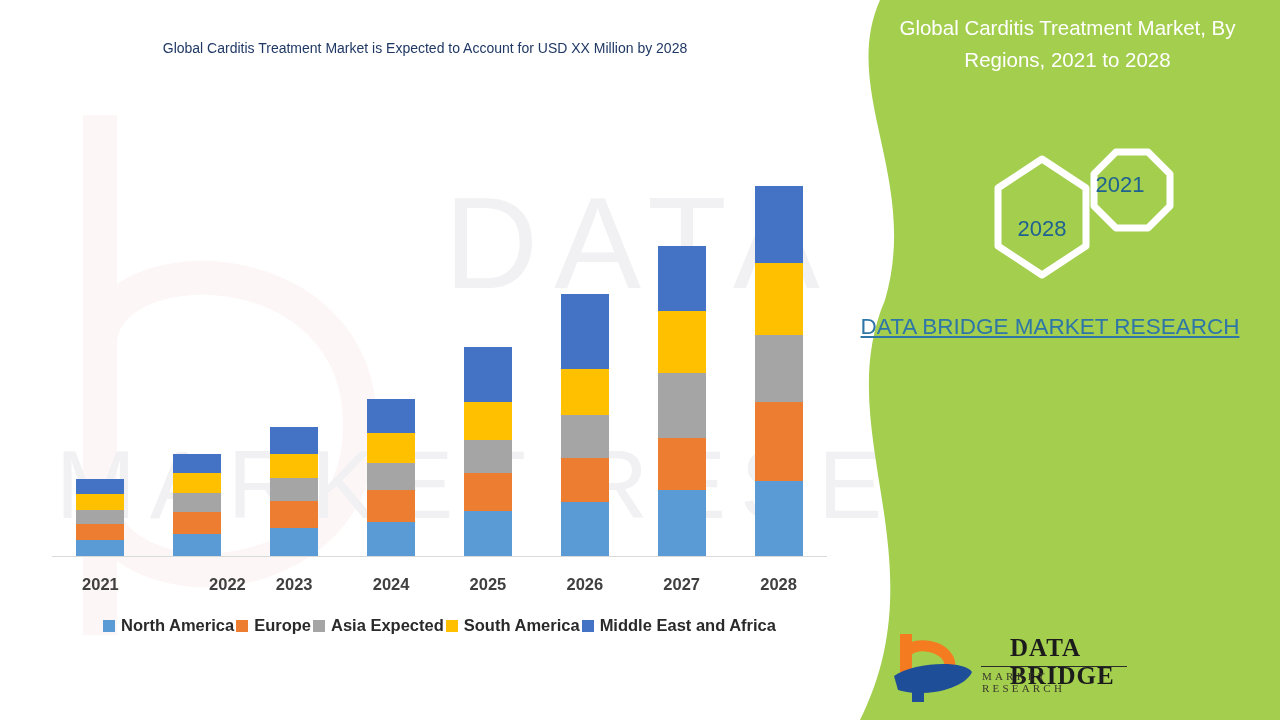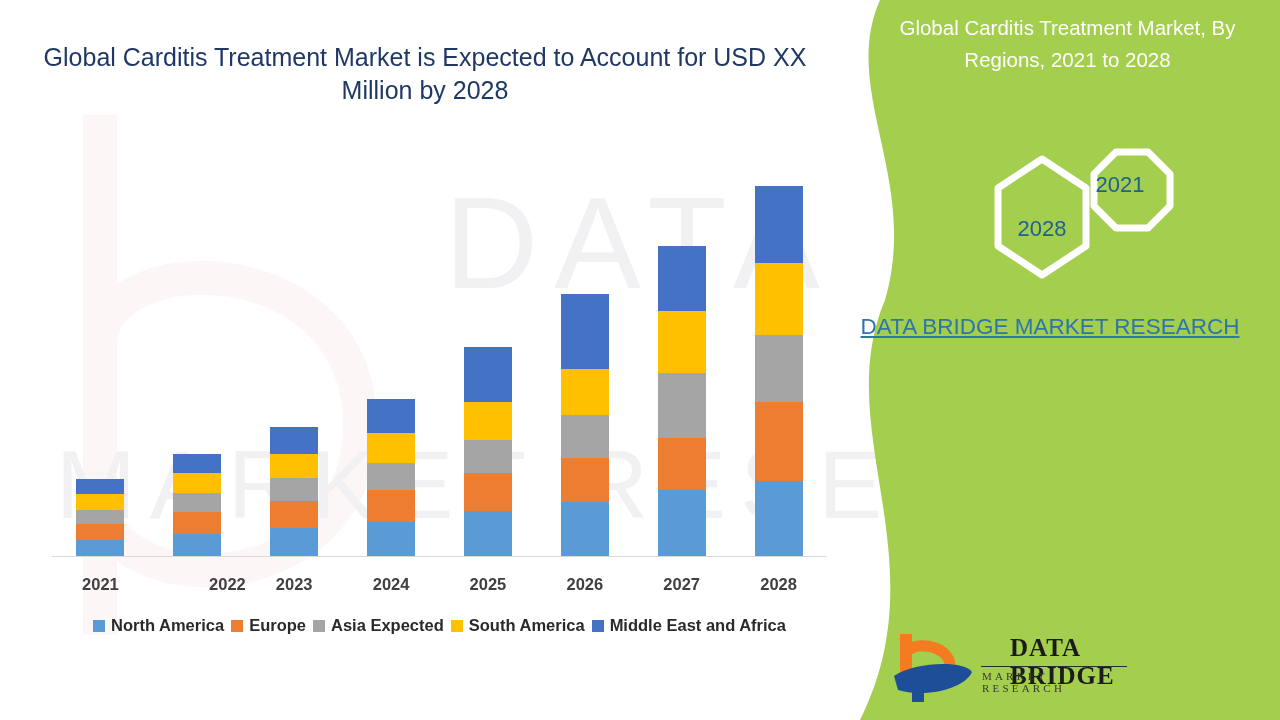--- a/index.html
+++ b/index.html
@@ -69,24 +69,23 @@
     height: 720px;
     z-index: 3;
   }
   .chart-title {
     position: absolute;
     left: 30px;
     top: 32px;
     width: 790px;
     text-align: center;
     color: #1f3864;
-    font-size: 25px;
+    font-size: 14px;
     line-height: 33px;
     font-weight: 400;
-    margin-top: 9px;
   }
 
   
   .plot {
     position: absolute;
     left: 52px;
     top: 120px;
     width: 775px;
     height: 437px;
   }
@@ -126,21 +125,21 @@
 
   
   .legend {
     position: absolute;
     left: 52px;
     top: 616px;
     width: 775px;
     display: flex;
     justify-content: center;
     align-items: center;
-    gap: 7px;
+    gap: 2px;
   }
   .legend-item {
     display: flex;
     align-items: center;
     gap: 6px;
   }
   .legend-swatch {
     width: 12px;
     height: 12px;
     flex: 0 0 auto;

